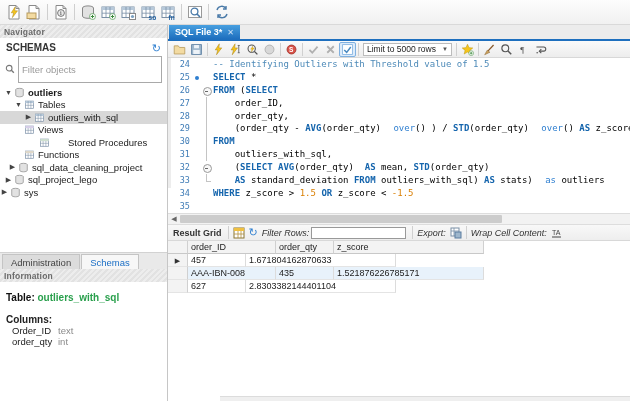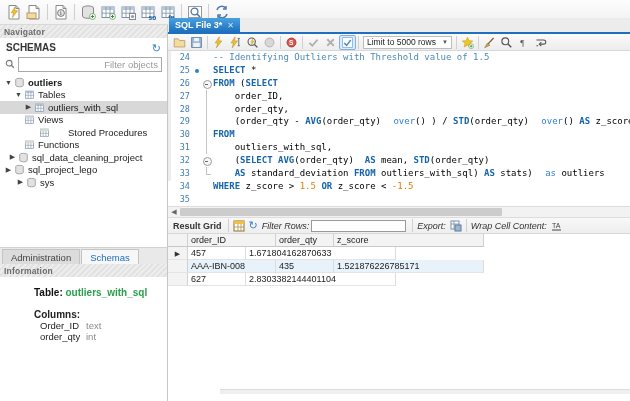--- a/index.html
+++ b/index.html
@@ -19,47 +19,47 @@
   .sidebar { position:absolute; left:0; top:25px; width:168px; height:376px;
     background:#ffffff; border-right:1px solid #c6c6c6; display:flex; flex-direction:column; }
   .panel-header { height:13px; flex:0 0 13px; display:flex; align-items:center; padding:0 4px;
     background:repeating-linear-gradient(-45deg,#ededed 0 2px,#e2e2e2 2px 4px);
     color:#6b6b6b; font-size:8.5px; font-weight:bold; letter-spacing:.2px; }
   .schemas-row { flex:0 0 17px; display:flex; align-items:center; padding:2px 6px 0 6px; }
   .schemas-title { font-weight:bold; font-size:10px; color:#333; flex:1; }
   .refresh-glyph { color:#2f7fd0; font-size:11px; cursor:pointer; line-height:10px; }
   .filter-row { flex:0 0 20px; display:flex; align-items:center; padding:1px 5px 2px 5px; gap:3px; }
   .mag-mini svg { width:10px; height:10px; }
-  .filter-input { flex:1; height:15px; border:1px solid #a9a9a9; background:#fff;
-    font-family:"Liberation Sans",sans-serif; font-size:9.5px; padding:0 3px; color:#888;text-align:right; }
+  .filter-input { flex:1; height:27px; border:1px solid #a9a9a9; background:#fff;
+    font-family:"Liberation Sans",sans-serif; font-size:9.5px; padding:0 3px; color:#888; }
   .filter-input::placeholder { color:#9a9a9a; }
   .tree { flex:0 0 auto; padding-top:1px; }
   .tree-item { height:12.5px; display:flex; align-items:center; cursor:pointer; white-space:nowrap; }
   .tree-item.selected { background:#d8d8d8; }
   .tw { width:9px; flex:0 0 9px; text-align:center; font-size:7px; color:#444; }
   .tree-icon { width:13px; flex:0 0 13px; display:flex; justify-content:center; }
   .tree-icon svg { width:11px; height:11px; }
   .tree-label { font-size:9.5px; padding-left:2px; color:#1a1a1a; }
   .tree-item.bold .tree-label { font-weight:bold; }
   .side-spacer { flex:1 1 auto; }
   .side-tabs { flex:0 0 17px; display:flex; align-items:flex-end; background:#e9e9e9; border-top:1px solid #d2d2d2; padding-left:2px; gap:1px; }
   .side-tab { height:15px; padding:0 8px; display:flex; align-items:center; font-size:9.5px;
     background:#dcdcdc; border:1px solid #c4c4c4; border-bottom:none; color:#444; cursor:pointer; }
   .side-tab.active { background:#f7f7f7; color:#1a6ec5; }
-  .info-body { flex:1 1 auto; background:#fff; padding:10px 0 0 34px; }
+  .info-body { flex:1 1 auto; background:#fff; padding:10px 0 0 6px; }
   .info-table-line { font-size:10px; margin-bottom:11px; }
   .info-table-label { font-weight:bold; color:#111; }
   .info-table-name { font-weight:bold; color:#2aa04d; }
   .info-cols-label { font-weight:bold; font-size:10px; margin-bottom:1px; }
   .col-row { display:flex; font-size:9.5px; line-height:10.5px; }
   .col-name { width:52px; padding-left:6px; color:#222; }
   .col-type { color:#8a8a8a; }
 
   
-  .main { position:absolute; left:168px; top:18px; width:462px; height:376px; background:#fff; }
+  .main { position:absolute; left:168px; top:25px; width:462px; height:376px; background:#fff; }
   .tabbar { height:16px; background:#ececec; border-bottom:2px solid #1e6fbe; display:flex; align-items:flex-end; }
   .ed-tab { height:14px; margin-left:1px; padding:0 6px; display:flex; align-items:center; gap:5px;
     background:linear-gradient(#48a0e0,#1e6fbe); color:#fff; font-size:9px; font-weight:bold; cursor:pointer; }
   .ed-tab .close { font-size:8px; font-weight:normal; color:#cfe2f5; cursor:pointer; }
   .ed-toolbar { height:17px; background:linear-gradient(#fafafa,#ededed); border-bottom:1px solid #d8d8d8;
     display:flex; align-items:center; padding-left:3px; }
   .ebtn { width:17px; height:15px; display:flex; align-items:center; justify-content:center; cursor:pointer; }
   .ebtn svg { width:13px; height:13px; }
   .ebtn.boxed { border:1px solid #7fb0e0; background:#dcebfa; border-radius:2px; }
   .esep { width:1px; height:13px; background:#d0d0d0; margin:0 2px; }
@@ -308,21 +308,21 @@
         <div class="tree-item" style="padding-left: 4px;">
           <span class="tw">▶</span>
           <span class="tree-icon">
             <svg viewBox="0 0 16 16">
               <ellipse cx="8" cy="4" rx="5.5" ry="2.1" fill="#e2e2e2" stroke="#888"></ellipse>
               <path d="M2.5 4v8.2c0 1.1 2.5 2.1 5.5 2.1s5.5-1 5.5-2.1V4" fill="#e2e2e2" stroke="#888"></path>
             </svg>
           </span>
           <span class="tree-label">sql_project_lego</span>
         </div>
-        <div class="tree-item" style="padding-left: 16px;">
+        <div class="tree-item" style="padding-left: 0;">
           <span class="tw">▶</span>
           <span class="tree-icon">
             <svg viewBox="0 0 16 16">
               <ellipse cx="8" cy="4" rx="5.5" ry="2.1" fill="#e2e2e2" stroke="#888"></ellipse>
               <path d="M2.5 4v8.2c0 1.1 2.5 2.1 5.5 2.1s5.5-1 5.5-2.1V4" fill="#e2e2e2" stroke="#888"></path>
             </svg>
           </span>
           <span class="tree-label">sys</span>
         </div>
       </div>

